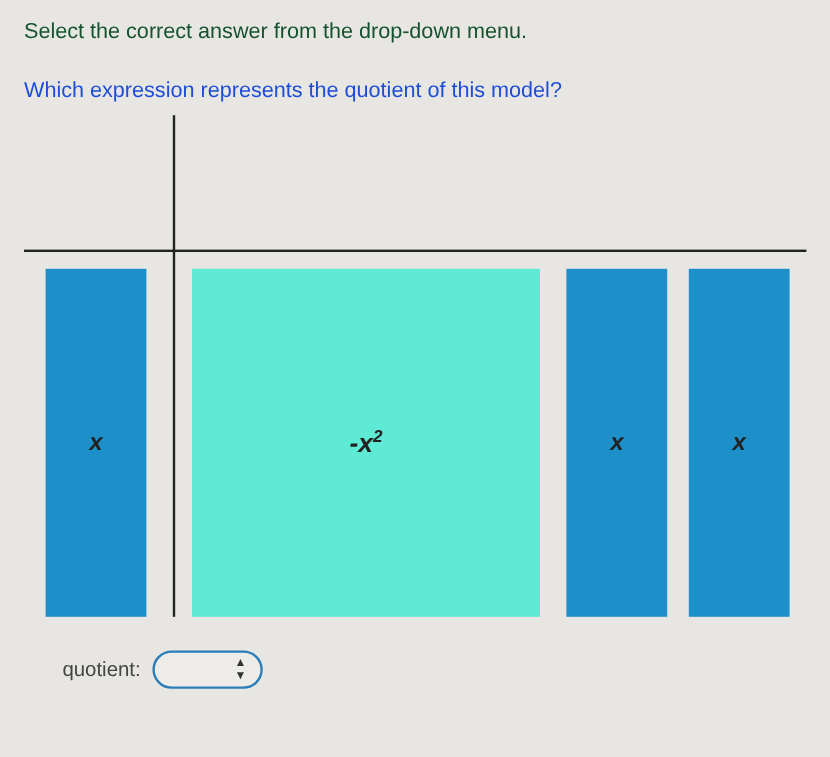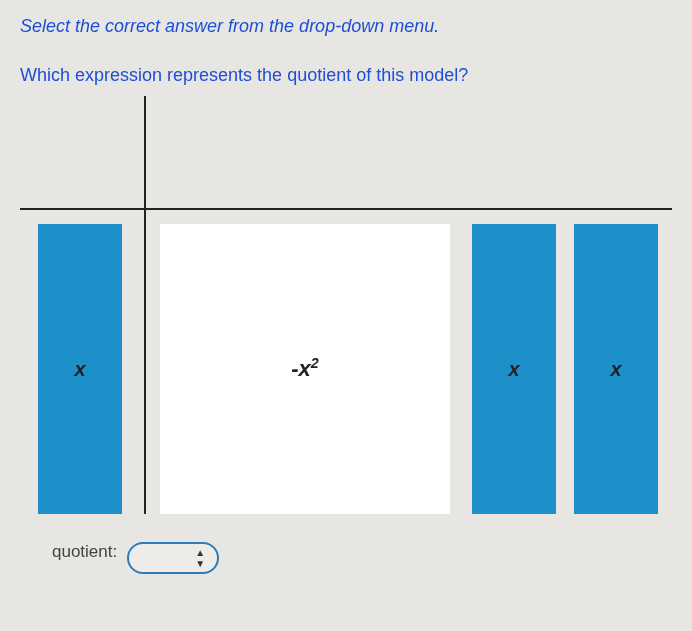--- a/index.html
+++ b/index.html
@@ -7,22 +7,21 @@
       width: 692px;
       height: 631px;
       background: #e8e6e3;
       font-family: Arial, sans-serif;
       padding: 16px 20px;
       color: #333;
     }
     .instruction {
       font-size: 18px;
       margin-bottom: 28px;
-      color: #1d4ed8;
-      font-style: italic;
+      color: #14532d;
     }
     .question {
       font-size: 18px;
       margin-bottom: 10px;
       color: #1d4ed8;
     }
     .model-area {
       position: relative;
       width: 652px;
       height: 420px;
@@ -47,37 +46,38 @@
       position: absolute;
       display: flex;
       align-items: center;
       justify-content: center;
       font-style: italic;
       font-weight: bold;
       font-size: 20px;
       color: #222;
     }
     .tile-blue { background: #1d8fc9; }
-    .tile-red { background: #ffffff; }
+    .tile-red { background: #5eead4; }
     .t-left {
       left: 18px; top: 128px; width: 84px; height: 290px;
     }
     .t-center {
       left: 140px; top: 128px; width: 290px; height: 290px;
       font-size: 22px;
     }
     .t-r1 {
       left: 452px; top: 128px; width: 84px; height: 290px;
     }
     .t-r2 {
       left: 554px; top: 128px; width: 84px; height: 290px;
     }
     .sup { font-size: 0.65em; vertical-align: super; font-style: italic; }
     .answer-row {
       display: flex;
+      align-items: center;
       gap: 10px;
       margin-top: 26px;
       margin-left: 32px;
     }
     .answer-label {
       font-size: 17px;
       color: #444;
     }
     .dropdown {
       width: 92px;

